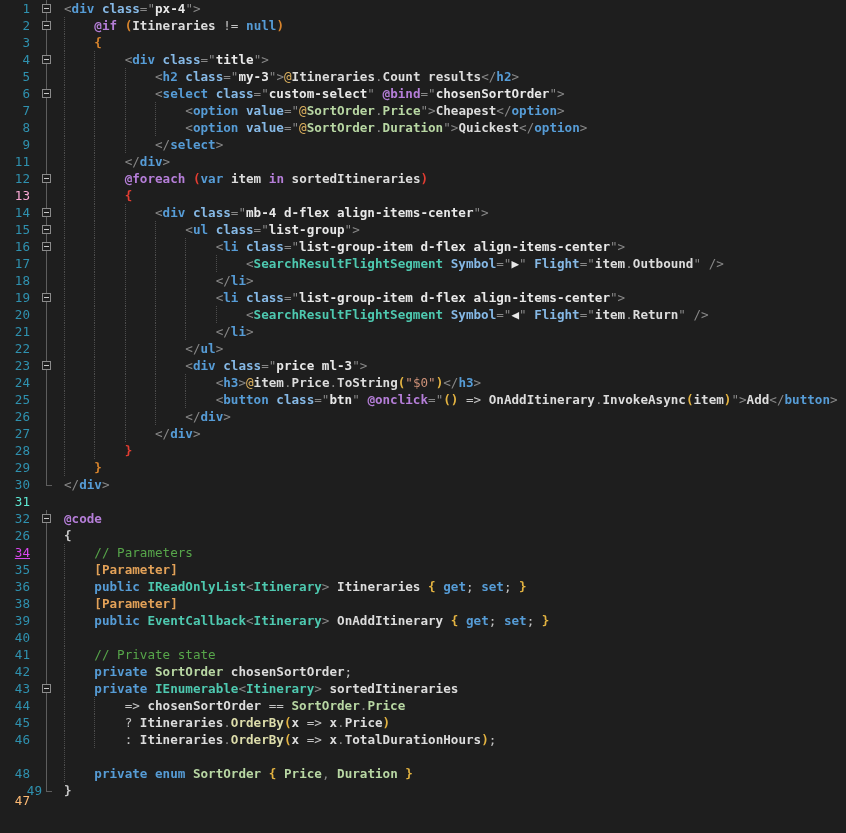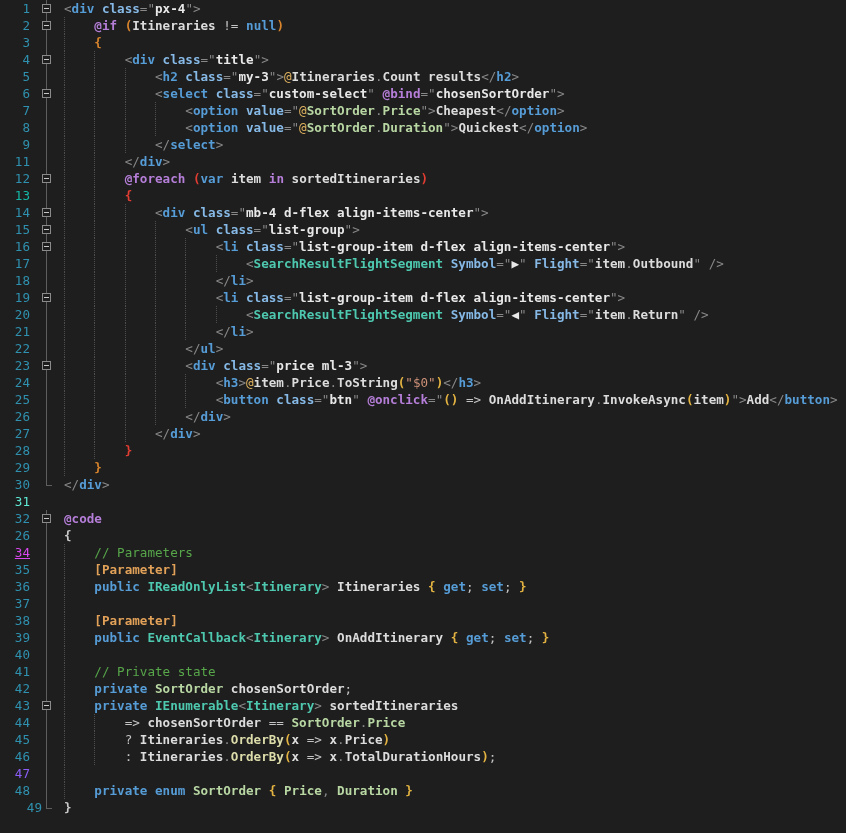--- a/index.html
+++ b/index.html
@@ -127,21 +127,21 @@
       <span class="num" style="color: rgb(47, 145, 175);">12</span>
       <span class="vline" style="border-left-color: rgb(94, 94, 94);"></span>
       <span class="fbox" style="border-color: rgb(138, 138, 138);">
         <span class="minus"></span>
       </span>
       <span class="guide" style="left: 64px; border-left-color: rgb(77, 77, 77);"></span>
       <span class="guide" style="left: 94.3312px; border-left-color: rgb(77, 77, 77);"></span>
       <span class="txt"><span class="tk-sp" style="color: rgb(212, 212, 212);">        </span><span class="tk-ctl" style="color: rgb(181, 126, 216);">@foreach</span><span class="tk-sp" style="color: rgb(212, 212, 212);"> </span><span class="tk-br" style="color: rgb(226, 61, 50);">(</span><span class="tk-kw" style="color: rgb(86, 156, 214);">var</span><span class="tk-sp" style="color: rgb(212, 212, 212);"> </span><span class="tk-id" style="color: rgb(220, 220, 220);">item</span><span class="tk-sp" style="color: rgb(212, 212, 212);"> </span><span class="tk-ctl" style="color: rgb(181, 126, 216);">in</span><span class="tk-sp" style="color: rgb(212, 212, 212);"> </span><span class="tk-id" style="color: rgb(220, 220, 220);">sortedItineraries</span><span class="tk-br" style="color: rgb(226, 61, 50);">)</span></span>
     </div>
     <div class="line">
-      <span class="num" style="color: #14b8a6;">13</span>
+      <span class="num" style="color: #f9a8d4;">13</span>
       <span class="vline" style="border-left-color: rgb(94, 94, 94);"></span>
       <span class="guide" style="left: 64px; border-left-color: rgb(77, 77, 77);"></span>
       <span class="guide" style="left: 94.3312px; border-left-color: rgb(77, 77, 77);"></span>
       <span class="txt"><span class="tk-sp" style="color: rgb(212, 212, 212);">        </span><span class="tk-br" style="color: rgb(226, 61, 50);">{</span></span>
     </div>
     <div class="line">
       <span class="num" style="color: rgb(47, 145, 175);">14</span>
       <span class="vline" style="border-left-color: rgb(94, 94, 94);"></span>
       <span class="fbox" style="border-color: rgb(138, 138, 138);">
         <span class="minus"></span>
@@ -337,44 +337,38 @@
       <span class="guide" style="left: 64px; border-left-color: rgb(77, 77, 77);"></span>
       <span class="txt"><span class="tk-sp" style="color: rgb(212, 212, 212);">    </span><span class="tk-atn" style="color: rgb(226, 161, 88);">[Parameter]</span></span>
     </div>
     <div class="line">
       <span class="num" style="color: rgb(47, 145, 175);">36</span>
       <span class="vline" style="border-left-color: rgb(94, 94, 94);"></span>
       <span class="guide" style="left: 64px; border-left-color: rgb(77, 77, 77);"></span>
       <span class="txt"><span class="tk-sp" style="color: rgb(212, 212, 212);">    </span><span class="tk-kw" style="color: rgb(86, 156, 214);">public</span><span class="tk-sp" style="color: rgb(212, 212, 212);"> </span><span class="tk-ty" style="color: rgb(78, 201, 176);">IReadOnlyList</span><span class="tk-p" style="color: rgb(136, 136, 136);">&lt;</span><span class="tk-ty" style="color: rgb(78, 201, 176);">Itinerary</span><span class="tk-p" style="color: rgb(136, 136, 136);">&gt;</span><span class="tk-sp" style="color: rgb(212, 212, 212);"> </span><span class="tk-id" style="color: rgb(220, 220, 220);">Itineraries</span><span class="tk-sp" style="color: rgb(212, 212, 212);"> </span><span class="tk-go" style="color: rgb(227, 179, 65);">{</span><span class="tk-sp" style="color: rgb(212, 212, 212);"> </span><span class="tk-kw" style="color: rgb(86, 156, 214);">get</span><span class="tk-op" style="color: rgb(197, 197, 197);">;</span><span class="tk-sp" style="color: rgb(212, 212, 212);"> </span><span class="tk-kw" style="color: rgb(86, 156, 214);">set</span><span class="tk-op" style="color: rgb(197, 197, 197);">;</span><span class="tk-sp" style="color: rgb(212, 212, 212);"> </span><span class="tk-go" style="color: rgb(227, 179, 65);">}</span></span>
     </div>
     <div class="line">
-      <span class="num" style="color: rgb(47, 145, 175);">37</span>
+      <span class="num" style="color: rgb(47, 145, 175);">38</span>
+      <span class="vline" style="border-left-color: rgb(94, 94, 94);"></span>
+      <span class="guide" style="left: 64px; border-left-color: rgb(77, 77, 77);"></span>
+      <span class="txt"><span class="tk-sp" style="color: rgb(212, 212, 212);">    </span><span class="tk-atn" style="color: rgb(226, 161, 88);">[Parameter]</span></span>
+    </div>
+    <div class="line">
+      <span class="num" style="color: rgb(47, 145, 175);">39</span>
+      <span class="vline" style="border-left-color: rgb(94, 94, 94);"></span>
+      <span class="guide" style="left: 64px; border-left-color: rgb(77, 77, 77);"></span>
+      <span class="txt"><span class="tk-sp" style="color: rgb(212, 212, 212);">    </span><span class="tk-kw" style="color: rgb(86, 156, 214);">public</span><span class="tk-sp" style="color: rgb(212, 212, 212);"> </span><span class="tk-ty" style="color: rgb(78, 201, 176);">EventCallback</span><span class="tk-p" style="color: rgb(136, 136, 136);">&lt;</span><span class="tk-ty" style="color: rgb(78, 201, 176);">Itinerary</span><span class="tk-p" style="color: rgb(136, 136, 136);">&gt;</span><span class="tk-sp" style="color: rgb(212, 212, 212);"> </span><span class="tk-id" style="color: rgb(220, 220, 220);">OnAddItinerary</span><span class="tk-sp" style="color: rgb(212, 212, 212);"> </span><span class="tk-go" style="color: rgb(227, 179, 65);">{</span><span class="tk-sp" style="color: rgb(212, 212, 212);"> </span><span class="tk-kw" style="color: rgb(86, 156, 214);">get</span><span class="tk-op" style="color: rgb(197, 197, 197);">;</span><span class="tk-sp" style="color: rgb(212, 212, 212);"> </span><span class="tk-kw" style="color: rgb(86, 156, 214);">set</span><span class="tk-op" style="color: rgb(197, 197, 197);">;</span><span class="tk-sp" style="color: rgb(212, 212, 212);"> </span><span class="tk-go" style="color: rgb(227, 179, 65);">}</span></span>
+    </div>
+    <div class="line">
+      <span class="num" style="color: rgb(47, 145, 175);">40</span>
       <span class="vline" style="border-left-color: rgb(94, 94, 94);"></span>
       <span class="guide" style="left: 64px; border-left-color: rgb(77, 77, 77);"></span>
       <span class="txt"></span>
     </div>
     <div class="line">
-      <span class="num" style="color: rgb(47, 145, 175);">38</span>
-      <span class="vline" style="border-left-color: rgb(94, 94, 94);"></span>
-      <span class="guide" style="left: 64px; border-left-color: rgb(77, 77, 77);"></span>
-      <span class="txt"><span class="tk-sp" style="color: rgb(212, 212, 212);">    </span><span class="tk-atn" style="color: rgb(226, 161, 88);">[Parameter]</span></span>
-    </div>
-    <div class="line">
-      <span class="num" style="color: rgb(47, 145, 175);">39</span>
-      <span class="vline" style="border-left-color: rgb(94, 94, 94);"></span>
-      <span class="guide" style="left: 64px; border-left-color: rgb(77, 77, 77);"></span>
-      <span class="txt"><span class="tk-sp" style="color: rgb(212, 212, 212);">    </span><span class="tk-kw" style="color: rgb(86, 156, 214);">public</span><span class="tk-sp" style="color: rgb(212, 212, 212);"> </span><span class="tk-ty" style="color: rgb(78, 201, 176);">EventCallback</span><span class="tk-p" style="color: rgb(136, 136, 136);">&lt;</span><span class="tk-ty" style="color: rgb(78, 201, 176);">Itinerary</span><span class="tk-p" style="color: rgb(136, 136, 136);">&gt;</span><span class="tk-sp" style="color: rgb(212, 212, 212);"> </span><span class="tk-id" style="color: rgb(220, 220, 220);">OnAddItinerary</span><span class="tk-sp" style="color: rgb(212, 212, 212);"> </span><span class="tk-go" style="color: rgb(227, 179, 65);">{</span><span class="tk-sp" style="color: rgb(212, 212, 212);"> </span><span class="tk-kw" style="color: rgb(86, 156, 214);">get</span><span class="tk-op" style="color: rgb(197, 197, 197);">;</span><span class="tk-sp" style="color: rgb(212, 212, 212);"> </span><span class="tk-kw" style="color: rgb(86, 156, 214);">set</span><span class="tk-op" style="color: rgb(197, 197, 197);">;</span><span class="tk-sp" style="color: rgb(212, 212, 212);"> </span><span class="tk-go" style="color: rgb(227, 179, 65);">}</span></span>
-    </div>
-    <div class="line">
-      <span class="num" style="color: rgb(47, 145, 175);">40</span>
-      <span class="vline" style="border-left-color: rgb(94, 94, 94);"></span>
-      <span class="guide" style="left: 64px; border-left-color: rgb(77, 77, 77);"></span>
-      <span class="txt"></span>
-    </div>
-    <div class="line">
       <span class="num" style="color: rgb(47, 145, 175);">41</span>
       <span class="vline" style="border-left-color: rgb(94, 94, 94);"></span>
       <span class="guide" style="left: 64px; border-left-color: rgb(77, 77, 77);"></span>
       <span class="txt"><span class="tk-sp" style="color: rgb(212, 212, 212);">    </span><span class="tk-c" style="color: rgb(87, 166, 74);">// Private state</span></span>
     </div>
     <div class="line">
       <span class="num" style="color: rgb(47, 145, 175);">42</span>
       <span class="vline" style="border-left-color: rgb(94, 94, 94);"></span>
       <span class="guide" style="left: 64px; border-left-color: rgb(77, 77, 77);"></span>
       <span class="txt"><span class="tk-sp" style="color: rgb(212, 212, 212);">    </span><span class="tk-kw" style="color: rgb(86, 156, 214);">private</span><span class="tk-sp" style="color: rgb(212, 212, 212);"> </span><span class="tk-en" style="color: rgb(184, 215, 163);">SortOrder</span><span class="tk-sp" style="color: rgb(212, 212, 212);"> </span><span class="tk-id" style="color: rgb(220, 220, 220);">chosenSortOrder</span><span class="tk-op" style="color: rgb(197, 197, 197);">;</span></span>
@@ -403,21 +397,21 @@
       <span class="txt"><span class="tk-sp" style="color: rgb(212, 212, 212);">        </span><span class="tk-op" style="color: rgb(197, 197, 197);">?</span><span class="tk-sp" style="color: rgb(212, 212, 212);"> </span><span class="tk-id" style="color: rgb(220, 220, 220);">Itineraries</span><span class="tk-p" style="color: rgb(136, 136, 136);">.</span><span class="tk-me" style="color: rgb(220, 220, 170);">OrderBy</span><span class="tk-go" style="color: rgb(227, 179, 65);">(</span><span class="tk-id" style="color: rgb(220, 220, 220);">x</span><span class="tk-sp" style="color: rgb(212, 212, 212);"> </span><span class="tk-op" style="color: rgb(197, 197, 197);">=&gt;</span><span class="tk-sp" style="color: rgb(212, 212, 212);"> </span><span class="tk-id" style="color: rgb(220, 220, 220);">x</span><span class="tk-p" style="color: rgb(136, 136, 136);">.</span><span class="tk-id" style="color: rgb(220, 220, 220);">Price</span><span class="tk-go" style="color: rgb(227, 179, 65);">)</span></span>
     </div>
     <div class="line">
       <span class="num" style="color: rgb(47, 145, 175);">46</span>
       <span class="vline" style="border-left-color: rgb(94, 94, 94);"></span>
       <span class="guide" style="left: 64px; border-left-color: rgb(77, 77, 77);"></span>
       <span class="guide" style="left: 94.3312px; border-left-color: rgb(77, 77, 77);"></span>
       <span class="txt"><span class="tk-sp" style="color: rgb(212, 212, 212);">        </span><span class="tk-op" style="color: rgb(197, 197, 197);">:</span><span class="tk-sp" style="color: rgb(212, 212, 212);"> </span><span class="tk-id" style="color: rgb(220, 220, 220);">Itineraries</span><span class="tk-p" style="color: rgb(136, 136, 136);">.</span><span class="tk-me" style="color: rgb(220, 220, 170);">OrderBy</span><span class="tk-go" style="color: rgb(227, 179, 65);">(</span><span class="tk-id" style="color: rgb(220, 220, 220);">x</span><span class="tk-sp" style="color: rgb(212, 212, 212);"> </span><span class="tk-op" style="color: rgb(197, 197, 197);">=&gt;</span><span class="tk-sp" style="color: rgb(212, 212, 212);"> </span><span class="tk-id" style="color: rgb(220, 220, 220);">x</span><span class="tk-p" style="color: rgb(136, 136, 136);">.</span><span class="tk-id" style="color: rgb(220, 220, 220);">TotalDurationHours</span><span class="tk-go" style="color: rgb(227, 179, 65);">)</span><span class="tk-op" style="color: rgb(197, 197, 197);">;</span></span>
     </div>
     <div class="line">
-      <span class="num" style="color: #8b5cf6;">47</span>
+      <span class="num" style="color: #fdba74; margin-top: 44px;">47</span>
       <span class="vline" style="border-left-color: rgb(94, 94, 94);"></span>
       <span class="guide" style="left: 64px; border-left-color: rgb(77, 77, 77);"></span>
       <span class="txt"></span>
     </div>
     <div class="line">
       <span class="num" style="color: rgb(47, 145, 175);">48</span>
       <span class="vline" style="border-left-color: rgb(94, 94, 94);"></span>
       <span class="guide" style="left: 64px; border-left-color: rgb(77, 77, 77);"></span>
       <span class="txt"><span class="tk-sp" style="color: rgb(212, 212, 212);">    </span><span class="tk-kw" style="color: rgb(86, 156, 214);">private</span><span class="tk-sp" style="color: rgb(212, 212, 212);"> </span><span class="tk-kw" style="color: rgb(86, 156, 214);">enum</span><span class="tk-sp" style="color: rgb(212, 212, 212);"> </span><span class="tk-en" style="color: rgb(184, 215, 163);">SortOrder</span><span class="tk-sp" style="color: rgb(212, 212, 212);"> </span><span class="tk-go" style="color: rgb(227, 179, 65);">{</span><span class="tk-sp" style="color: rgb(212, 212, 212);"> </span><span class="tk-en" style="color: rgb(184, 215, 163);">Price</span><span class="tk-p" style="color: rgb(136, 136, 136);">,</span><span class="tk-sp" style="color: rgb(212, 212, 212);"> </span><span class="tk-en" style="color: rgb(184, 215, 163);">Duration</span><span class="tk-sp" style="color: rgb(212, 212, 212);"> </span><span class="tk-go" style="color: rgb(227, 179, 65);">}</span></span>
     </div>

